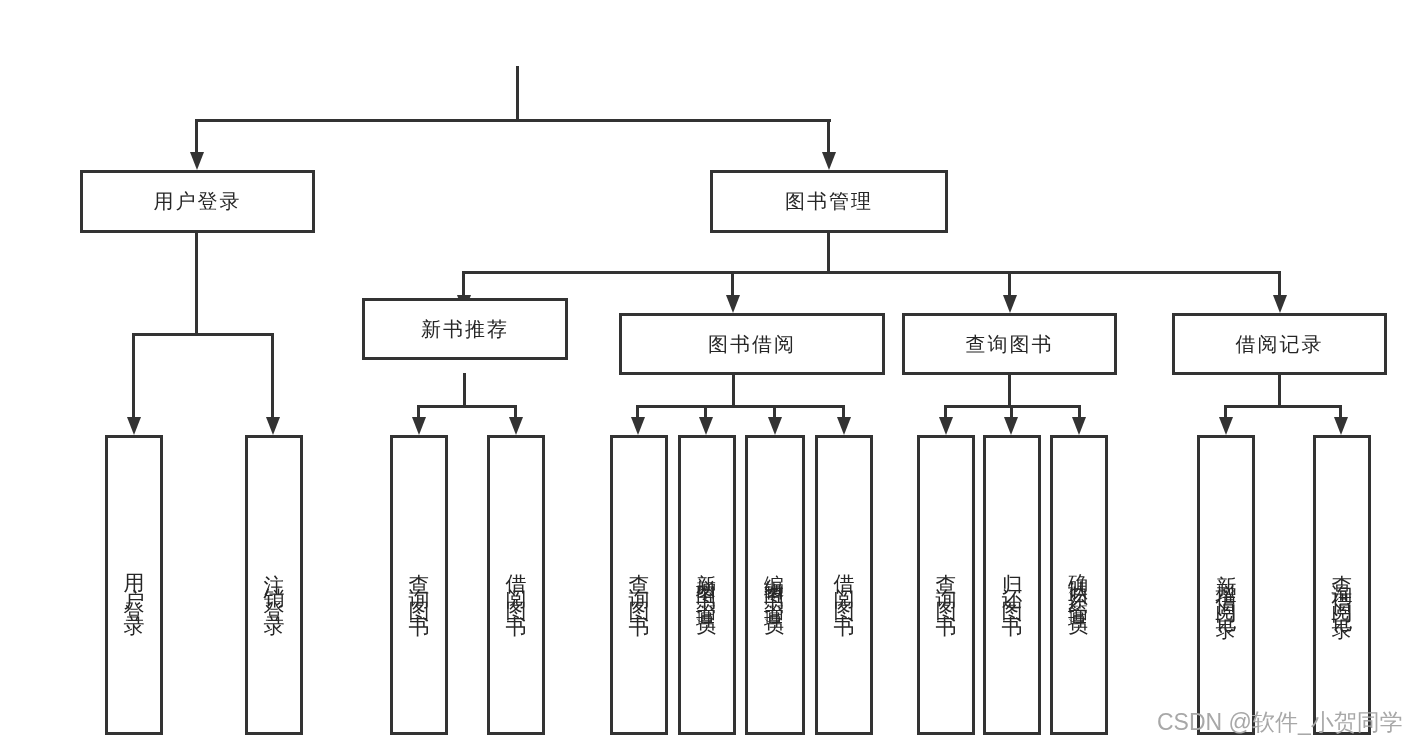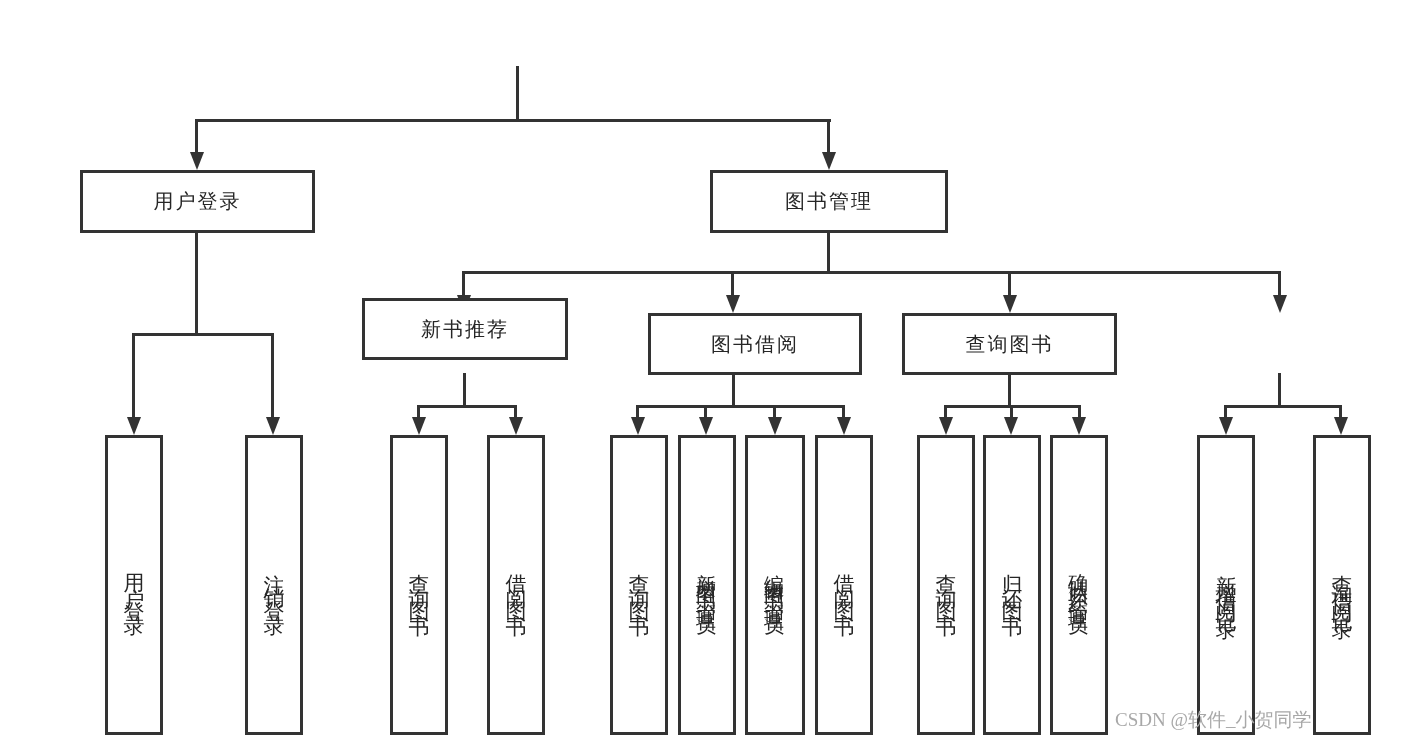--- a/index.html
+++ b/index.html
@@ -22,22 +22,22 @@
   }
   .ls6  { letter-spacing:9px; }
   .ls10 { letter-spacing:6px; font-size:20px; }
   .line  { position:absolute; background:var(--line,#333333); z-index:1; }
   .arrow {
     position:absolute; width:0; height:0; z-index:1;
     border-left:7px solid transparent; border-right:7px solid transparent;
     border-top:18px solid var(--line,#333333);
   }
   .watermark {
-    position:absolute; left:1115px; top:707px; z-index:5;
-    font-size:19px; color:var(--watermark,#a8a8a8); white-space:nowrap;font-family:Liberation Serif, serif;
+    position:absolute; left:1157px; top:707px; z-index:5;
+    font-size:23px; color:var(--watermark,#a8a8a8); white-space:nowrap;
   }
 </style>
 </head>
 <body>
 
 <div class="stage">
 
   <div class="line" style="left:516px;top:66px;width:3px;height:55px;"></div>
   <div class="line" style="left:195px;top:119px;width:636px;height:3px;"></div>
   <div class="line" style="left:195px;top:119px;width:3px;height:36px;"></div>
@@ -95,22 +95,23 @@
   <div class="line" style="left:1224px;top:405px;width:3px;height:15px;"></div>
   <div class="line" style="left:1339px;top:405px;width:3px;height:15px;"></div>
   <div class="arrow" style="left:1219px;top:417px;"></div>
   <div class="arrow" style="left:1334px;top:417px;"></div>
 
 
   <div class="box" style="left:80px;top:170px;width:235px;height:63px;">用户登录</div>
   <div class="box" style="left:710px;top:170px;width:238px;height:63px;">图书管理</div>
 
   <div class="box" style="left:362px;top:298px;width:206px;height:62px;">新书推荐</div>
-  <div class="box" style="left:648px;top:313px;width:214px;height:62px;">图书借阅</div>
+  <div class="box" style="left:619px;top:313px;width:266px;height:62px;">图书借阅</div>
   <div class="box" style="left:902px;top:313px;width:215px;height:62px;">查询图书</div>
+  <div class="box" style="left:1172px;top:313px;width:215px;height:62px;">借阅记录</div>
 
   <div class="box vbox" style="left:105px;top:435px;width:58px;height:300px;">用户登录</div>
   <div class="box vbox" style="left:245px;top:435px;width:58px;height:300px;">注销登录</div>
 
   <div class="box vbox" style="left:390px;top:435px;width:58px;height:300px;">查询图书</div>
   <div class="box vbox" style="left:487px;top:435px;width:58px;height:300px;">借阅图书</div>
 
   <div class="box vbox" style="left:610px;top:435px;width:58px;height:300px;">查询图书</div>
   <div class="box vbox ls10" style="left:678px;top:435px;width:58px;height:300px;">新增图书（管理员）</div>
   <div class="box vbox ls10" style="left:745px;top:435px;width:60px;height:300px;">编辑图书（管理员）</div>

